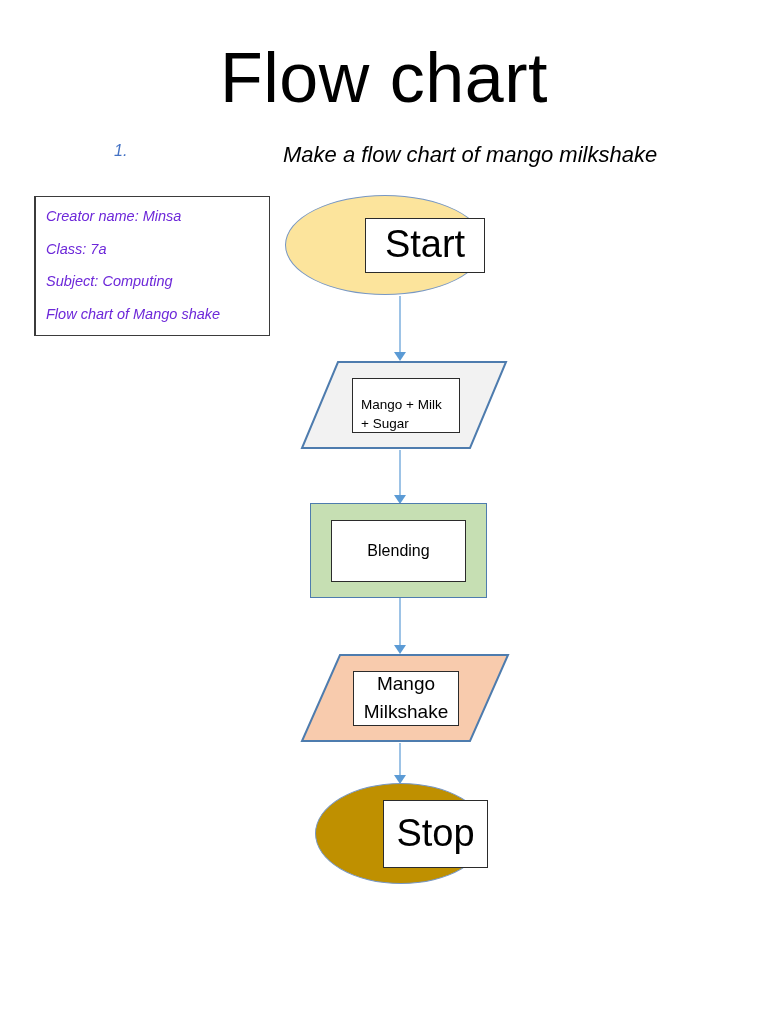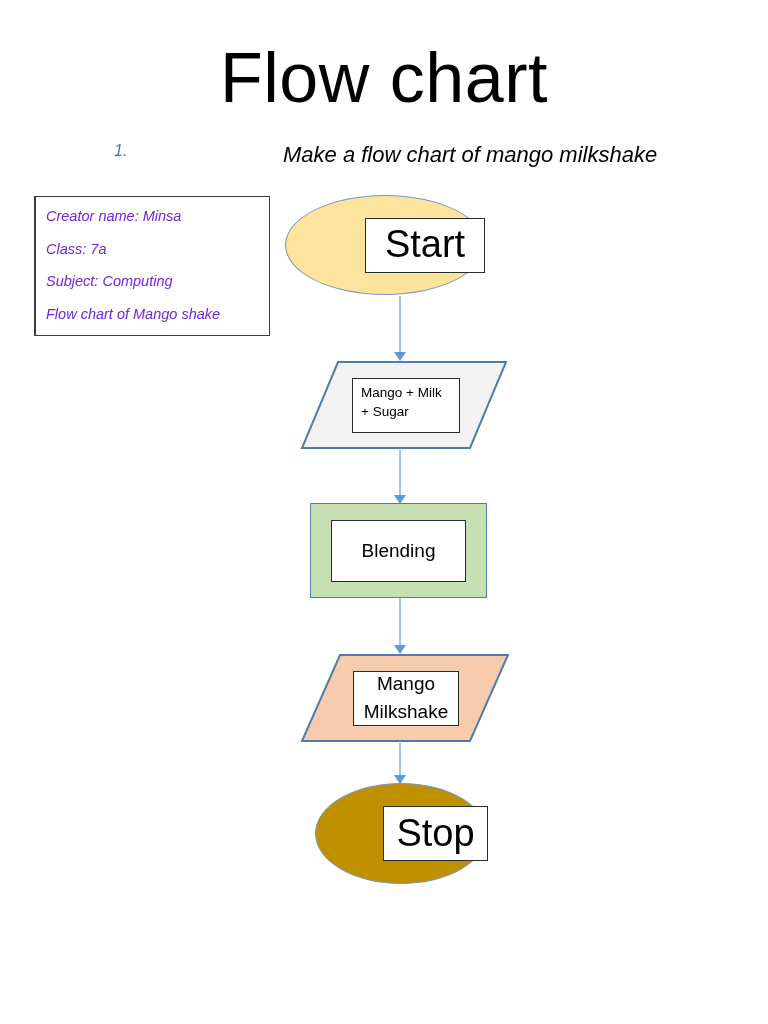--- a/index.html
+++ b/index.html
@@ -121,21 +121,21 @@
     align-items: center;
     justify-content: center;
     text-align: center;
     color: #000000;
   }
   .label-big {
     font-size: 38px;
     line-height: 1.05;
   }
   .label-start { width: 120px; height: 55px; position: relative; left: 1px; }
-  .label-stop  { width: 105px; height: 55px; position: relative; left: 2px; }
+  .label-stop  { width: 105px; height: 68px; position: relative; left: 2px; }
 
   
   .para-wrap {
     position: absolute;
     display: flex;
     align-items: center;
     justify-content: center;
   }
   .para-shape {
     position: absolute;
@@ -147,21 +147,21 @@
   .para-out { left: 20px; top: 463px; width: 210px; height: 90px; }
 
   .para-label-in {
     position: relative;
     width: 108px;
     height: 55px;
     font-size: 13.5px;
     line-height: 1.45;
     border-width: 1.4px;
     display: block;
-    padding: 4px 0 0 8px;
+    padding: 16px 0 0 8px;
     text-align: left;
     box-sizing: border-box;
     left: 2px;
   }
   .para-label-out {
     position: relative;
     width: 106px;
     height: 55px;
     font-size: 19px;
     line-height: 1.5;
@@ -179,21 +179,21 @@
     background: #C6DFB3;
     border: 1.5px solid #4E7CAE;
     box-sizing: border-box;
     display: flex;
     align-items: center;
     justify-content: center;
   }
   .label-process {
     width: 135px;
     height: 62px;
-    font-size: 19px;
+    font-size: 16px;
     border-width: 1.4px;
   }
 
   
   .connector {
     position: absolute;
     width: 14px;
   }
   .connector .stem {
     position: absolute;

